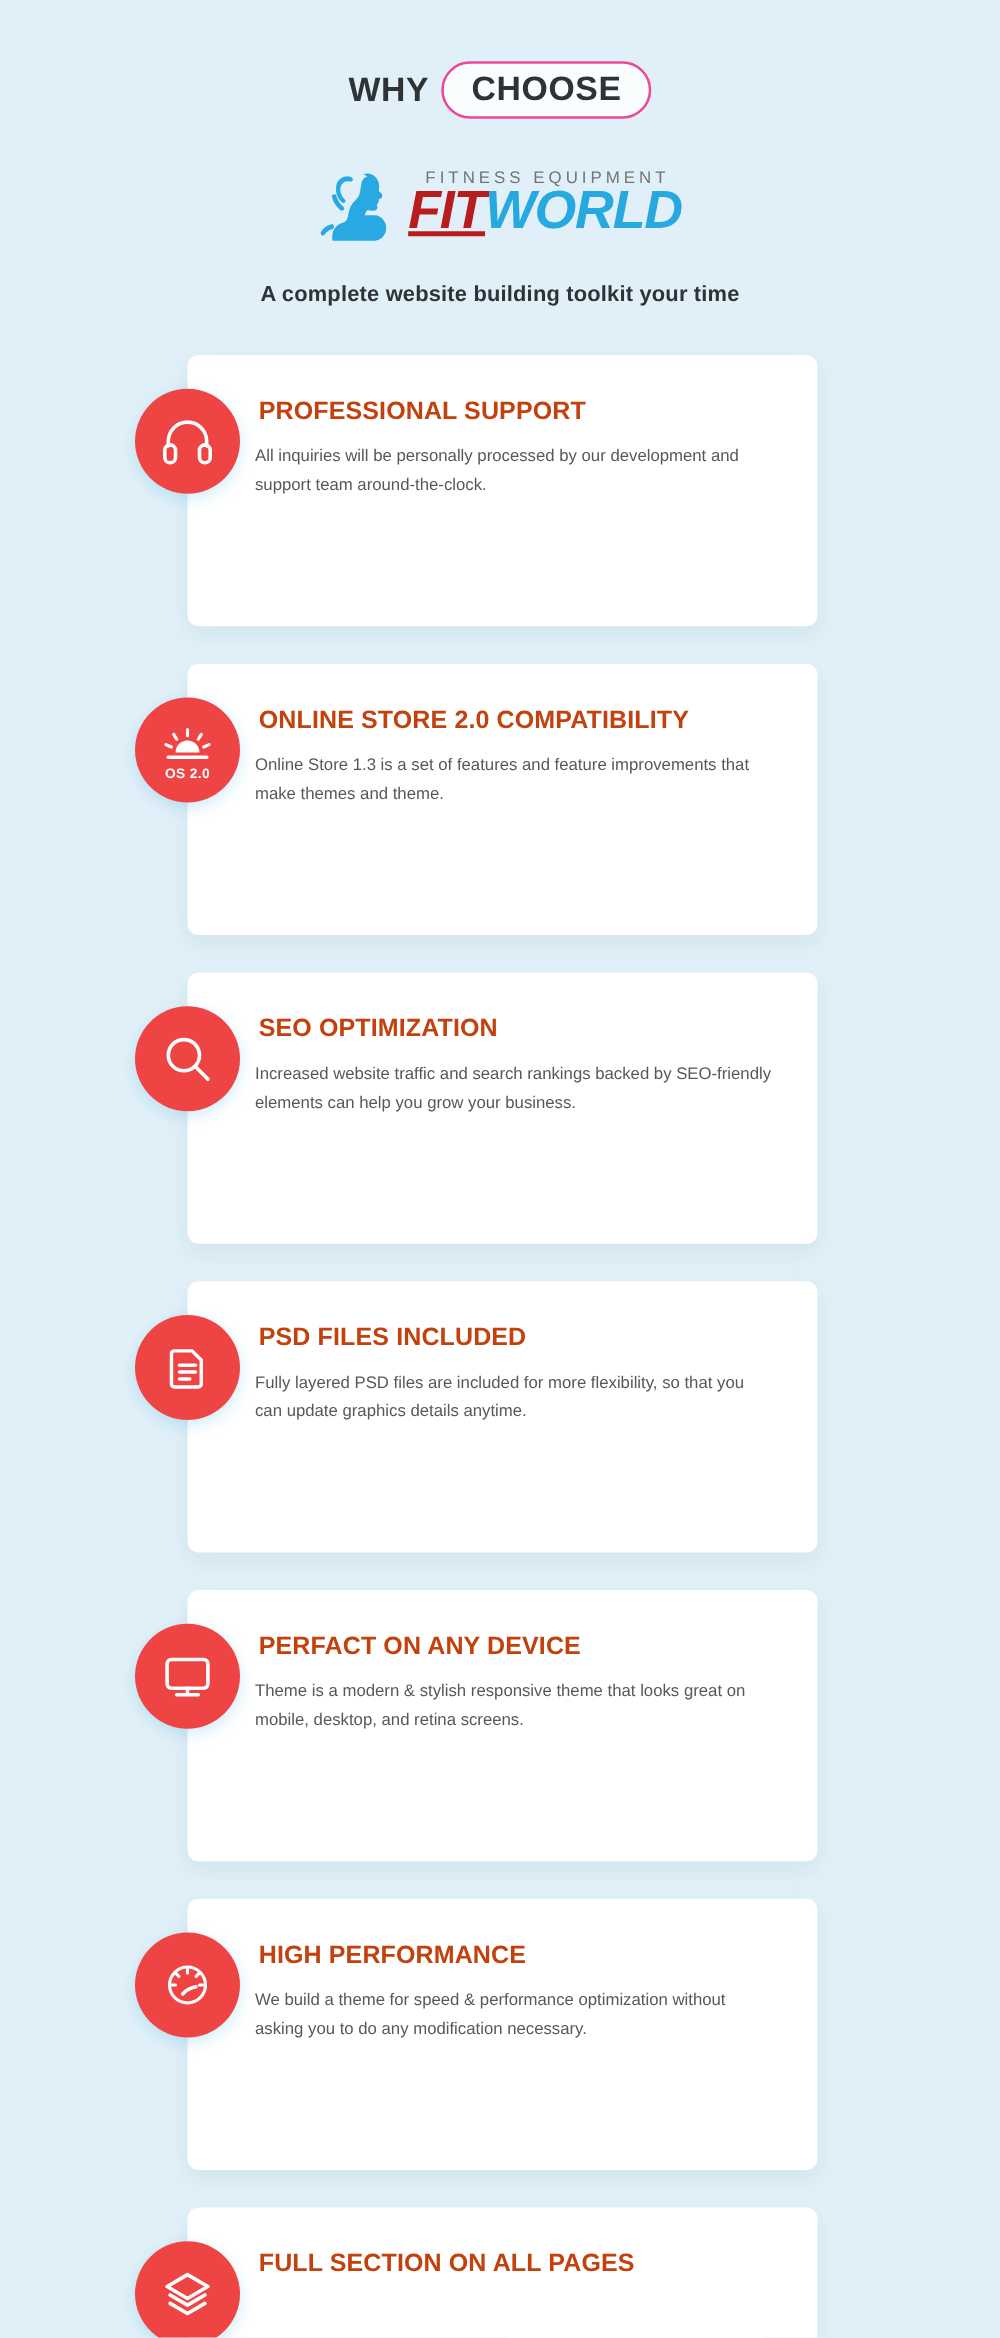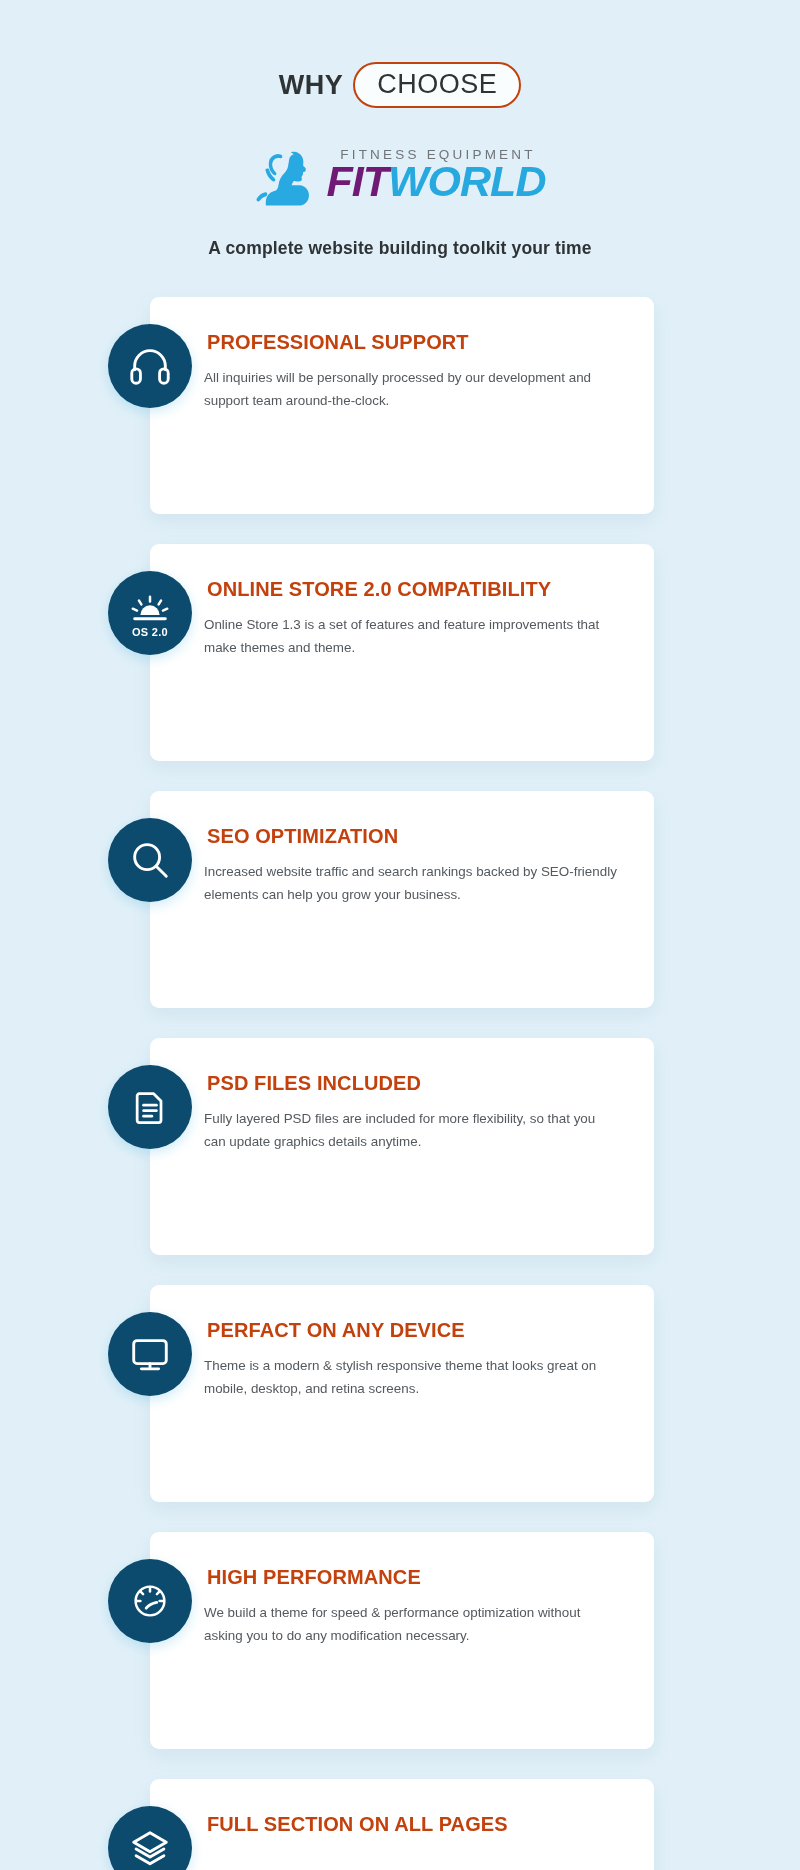--- a/index.html
+++ b/index.html
@@ -6,48 +6,48 @@
   body{
     width:800px;height:1870px;
     background:#e1f0f8;
     font-family:"Liberation Sans", sans-serif;
     -webkit-font-smoothing:antialiased;
     overflow:hidden;
   }
   .page{position:relative;width:800px;height:1870px;background:#e1f0f8;}
 
   
-  .header{padding-top:62px;text-align:center;}
+  .header{padding-top:49px;text-align:center;}
   .why-row{display:inline-flex;align-items:center;gap:10px;}
   .why-word{
     font-size:27px;font-weight:700;color:#2f3336;letter-spacing:.5px;
     font-family:"Liberation Sans", sans-serif;
   }
   .choose-pill{
-    border:2px solid #c2410c;border-radius:30px;
+    border:2px solid #ec4899;border-radius:30px;
     padding:7px 22px 8px;background:#fafdfe;
-    font-size:27px;font-weight:400;color:#2f3336;letter-spacing:.5px;
+    font-size:27px;font-weight:700;color:#2f3336;letter-spacing:.5px;
     line-height:1;
   }
 
   
   .logo-wrap{
     margin-top:34px;display:flex;justify-content:center;align-items:center;gap:6px;
   }
   .logo-mark{width:66px;height:60px;flex:0 0 auto;margin-top:6px;}
   .logo-text{display:flex;flex-direction:column;align-items:center;}
   .logo-sub{
     font-size:13.5px;letter-spacing:3.2px;color:#6f7479;font-weight:400;
     margin-left:4px;margin-bottom:-2px;
   }
   .logo-main{
     font-size:43px;font-weight:700;font-style:italic;letter-spacing:-1px;
     line-height:1.02;
   }
-  .logo-main .a{color:#701a75;}
+  .logo-main .a{color:#b91c1c;text-decoration:underline;}
   .logo-main .b{color:#27a9e0;}
 
   
   .tagline{
     margin:28px auto 0;width:520px;text-align:center;
     font-size:17.5px;font-weight:700;color:#2f3336;line-height:1.42;
     letter-spacing:.15px;
   }
 
   
@@ -57,21 +57,21 @@
     width:416px;margin:0 0 30px 150px;
     min-height:153px;
     background:#ffffff;border-radius:9px;
     box-shadow:0 7px 18px rgba(80,130,160,.10);
     padding:34px 34px 30px 54px;
     box-sizing:content-box;
   }
   .card-icon{
     position:absolute;left:-42px;top:27px;
     width:84px;height:84px;border-radius:50%;
-    background:#0c4a6e;
+    background:#ef4444;
     display:flex;align-items:center;justify-content:center;
     box-shadow:0 4px 12px rgba(41,169,225,.22);
   }
   .card-icon svg{display:block;}
   .card-title{
     font-size:20px;font-weight:700;color:#c2410c;
     letter-spacing:.1px;margin:0 0 13px 3px;line-height:1.1;
     font-family:"Liberation Sans", sans-serif;
   }
   .card-desc{

